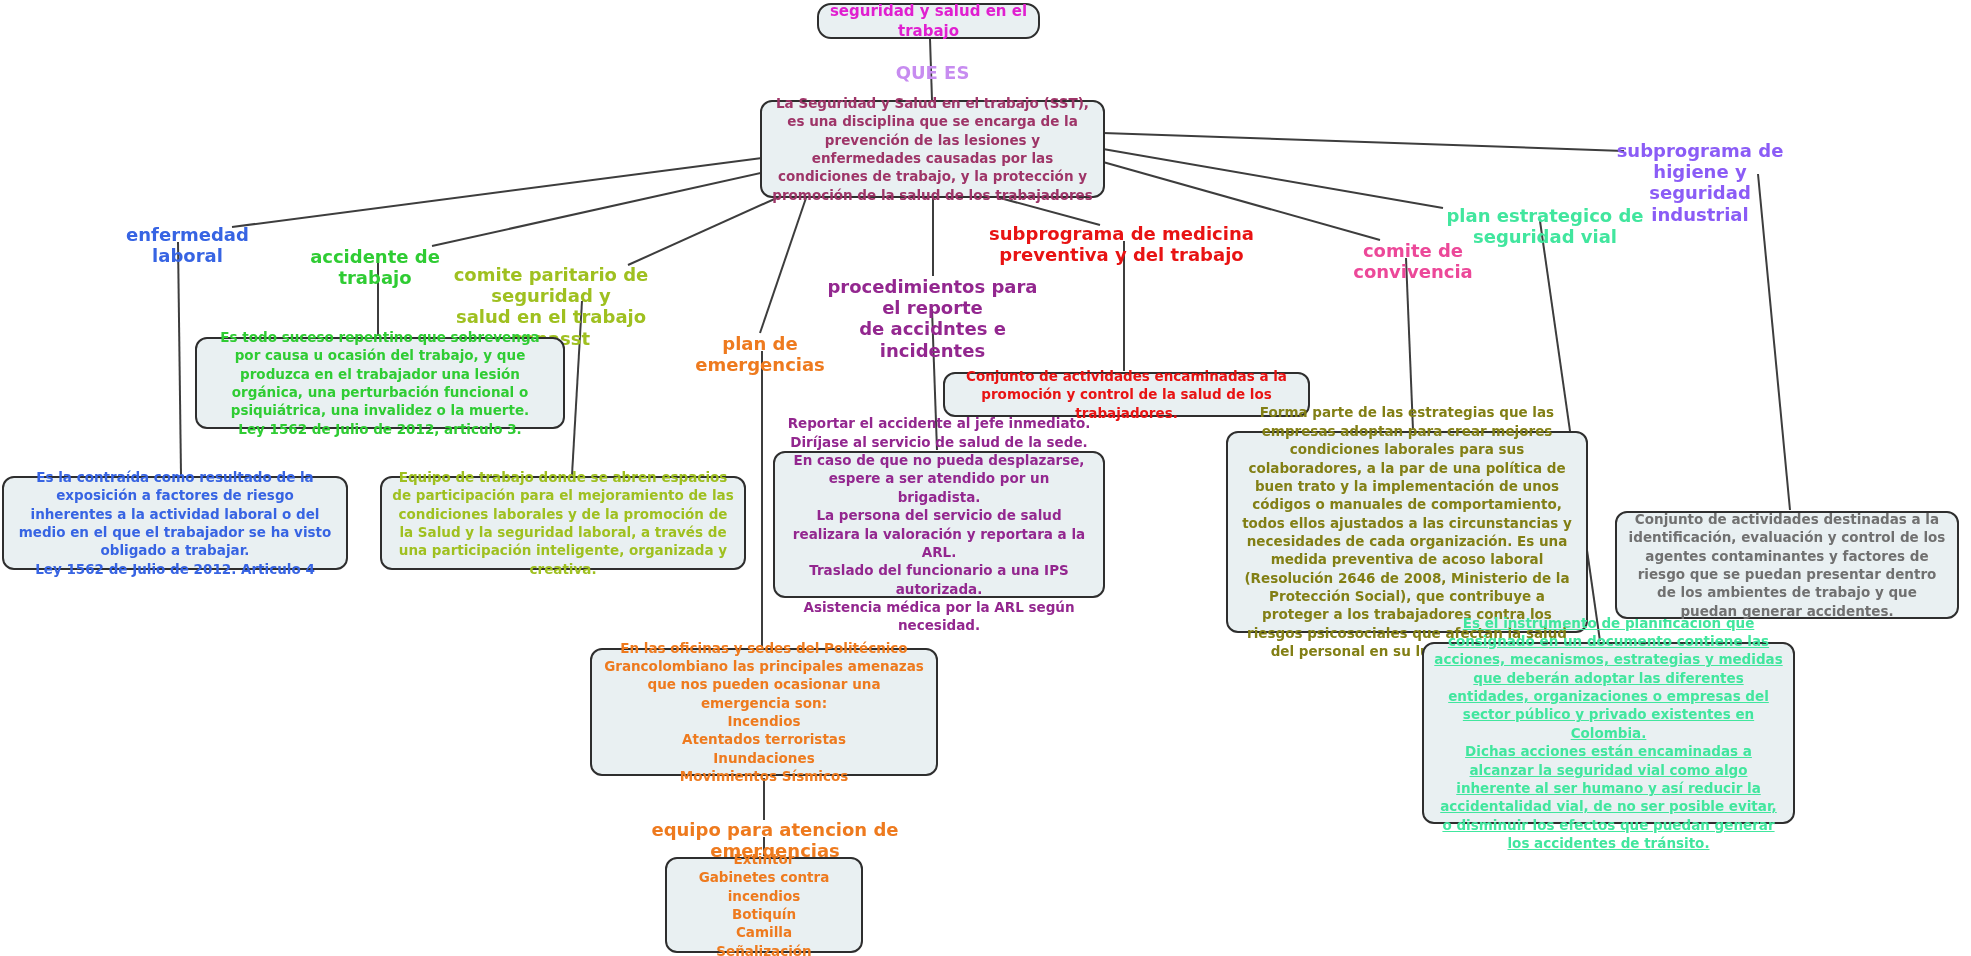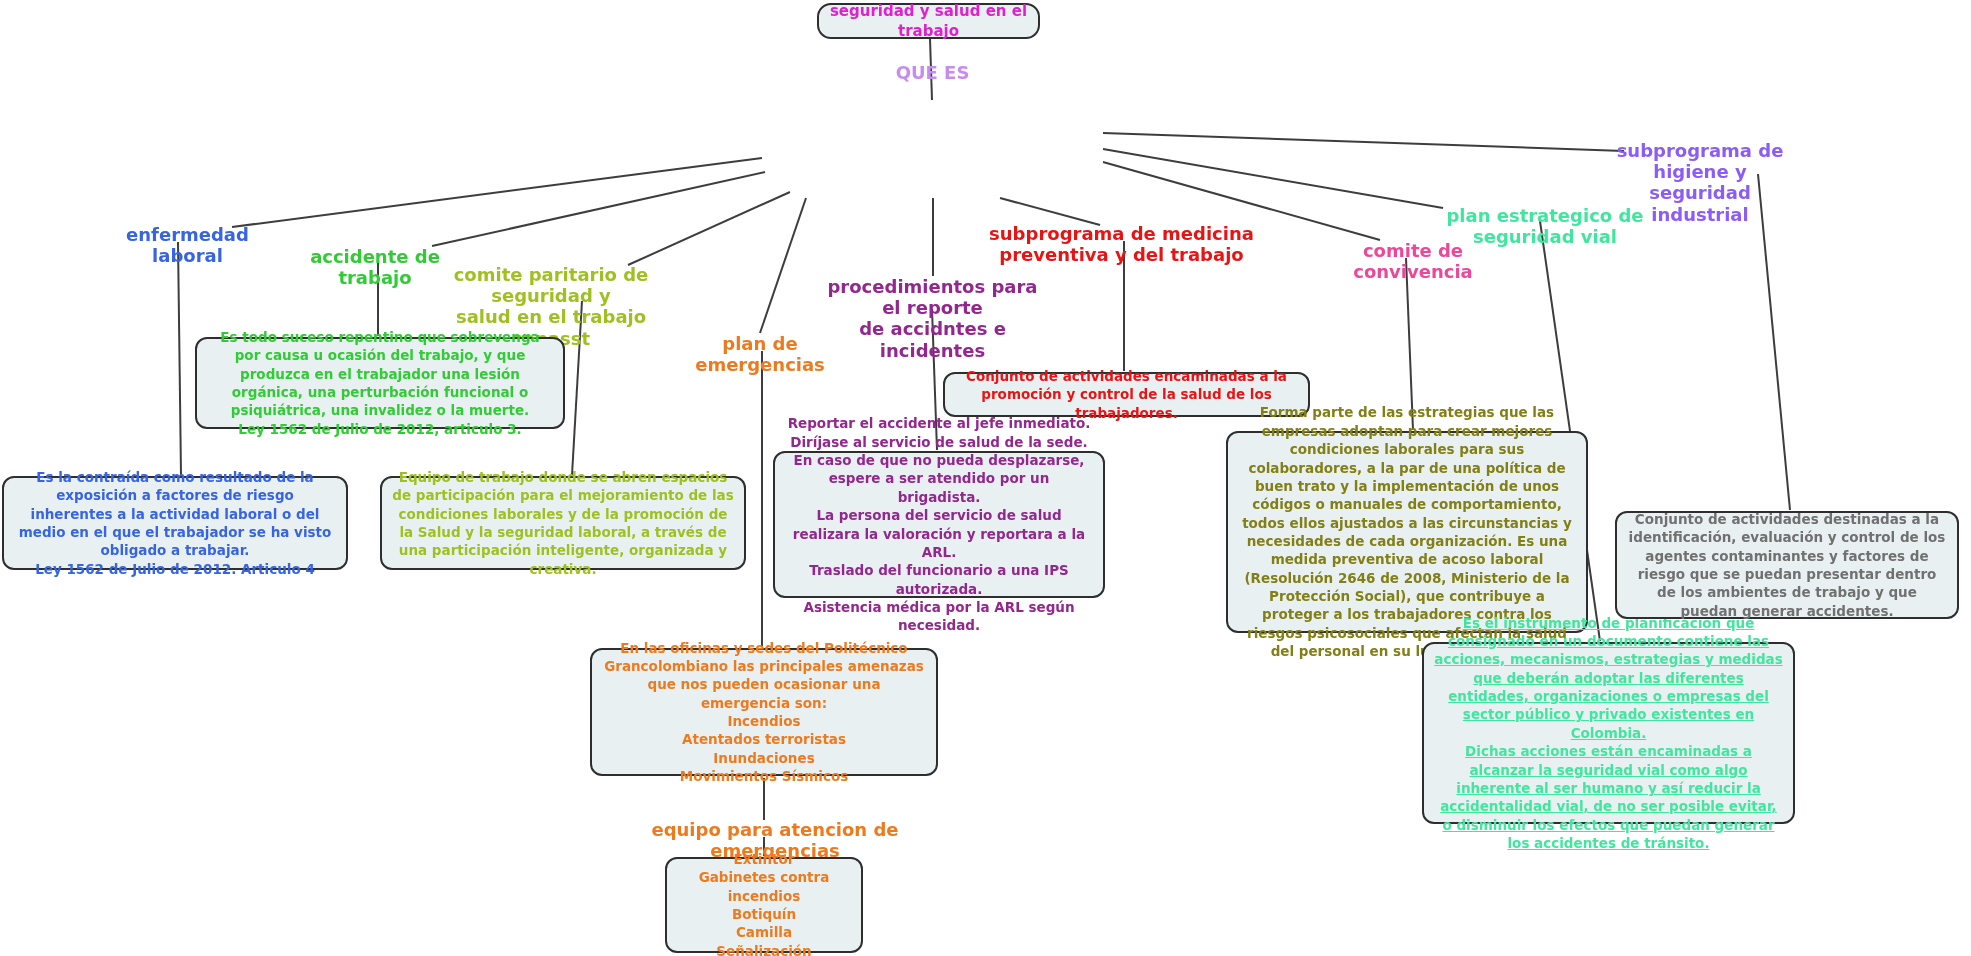--- a/index.html
+++ b/index.html
@@ -68,20 +68,23 @@
     <line x1="764" y1="778" x2="764" y2="820"></line>
     <line x1="764" y1="837" x2="764" y2="856"></line>
   </svg>
 
   <div class="node root-box" style="left:817px;top:3px;width:223px;height:36px;">
     <span style="color: rgb(224, 31, 208);">seguridad y salud en el trabajo</span>
   </div>
 
   <div class="branch-label" style="left: 895px; top: 62px; width: 75px; color: rgb(199, 140, 240);">QUE ES</div>
 
+  <div class="node" style="left:760px;top:100px;width:345px;height:98px;">
+    <span style="color: rgb(158, 53, 104);">La Seguridad y Salud en el trabajo (SST), es una disciplina que se encarga de la prevención de las lesiones y enfermedades causadas por las condiciones de trabajo, y la protección y promoción de la salud de los trabajadores</span>
+  </div>
 
   <div class="branch-label" style="left: 110px; top: 224px; width: 155px; color: rgb(55, 100, 227);">enfermedad laboral</div>
 
   <div class="branch-label" style="left: 285px; top: 246px; width: 180px; color: rgb(47, 204, 51);">accidente de trabajo</div>
 
   <div class="branch-label" style="left: 420px; top: 264px; width: 262px; color: rgb(159, 192, 32);">comite paritario de seguridad y
 salud en el trabajo copasst</div>
 
   <div class="branch-label" style="left: 680px; top: 333px; width: 160px; color: rgb(238, 122, 30);">plan de emergencias</div>
 

